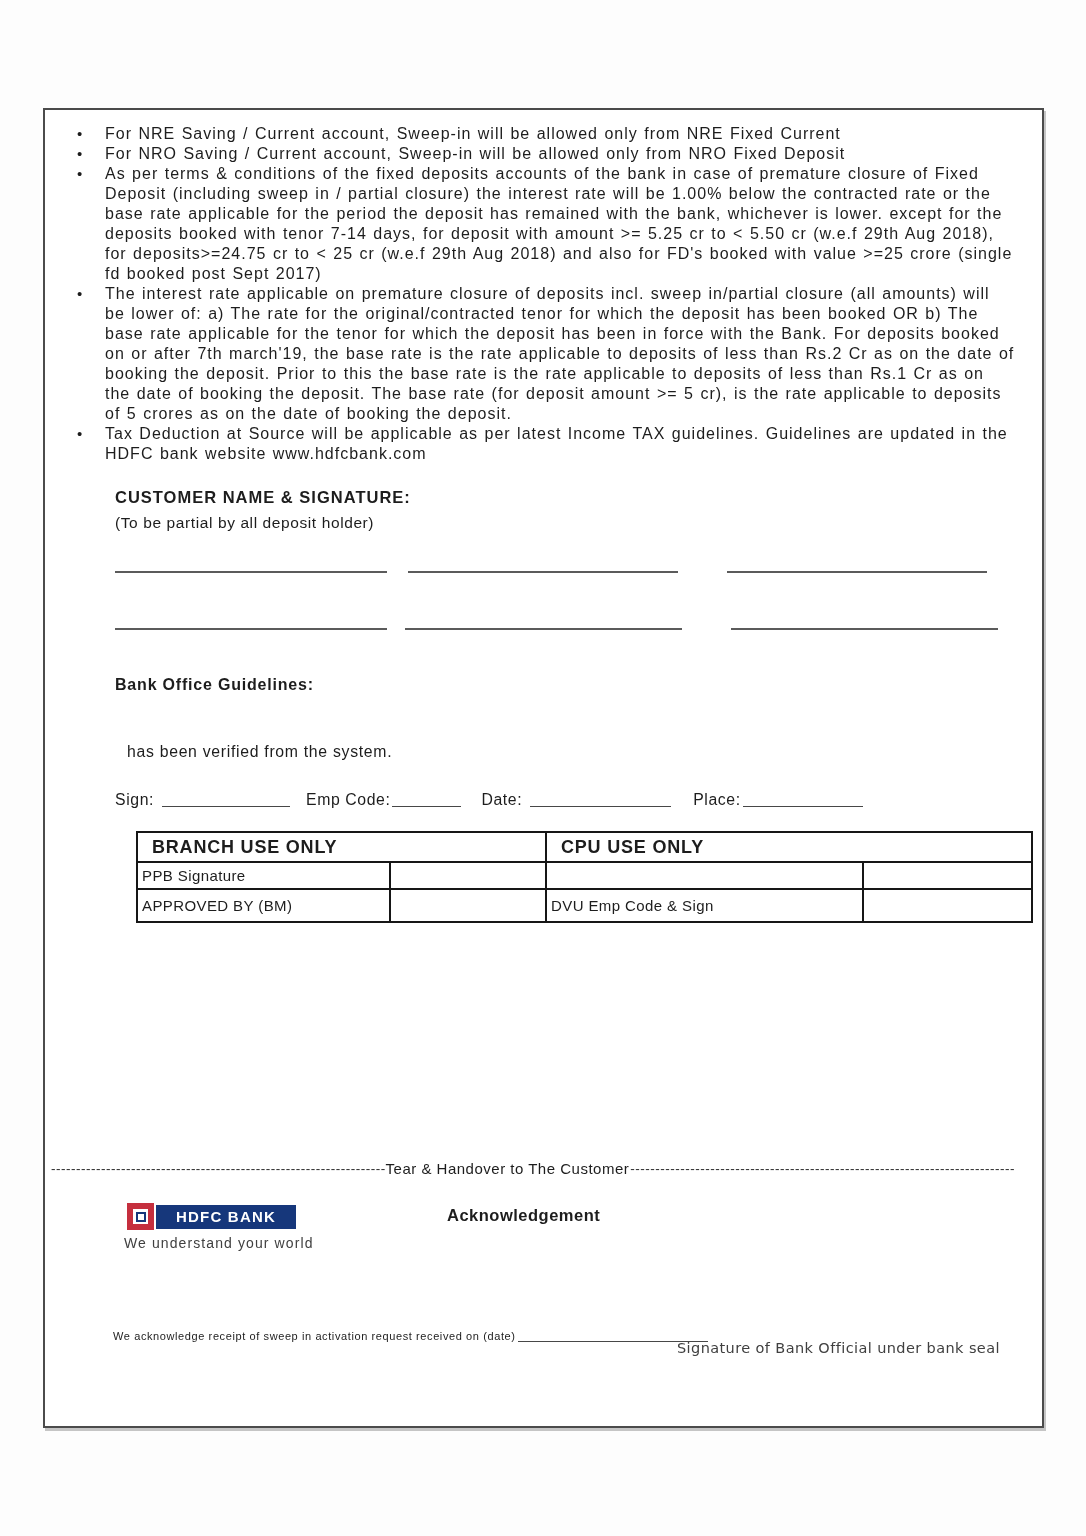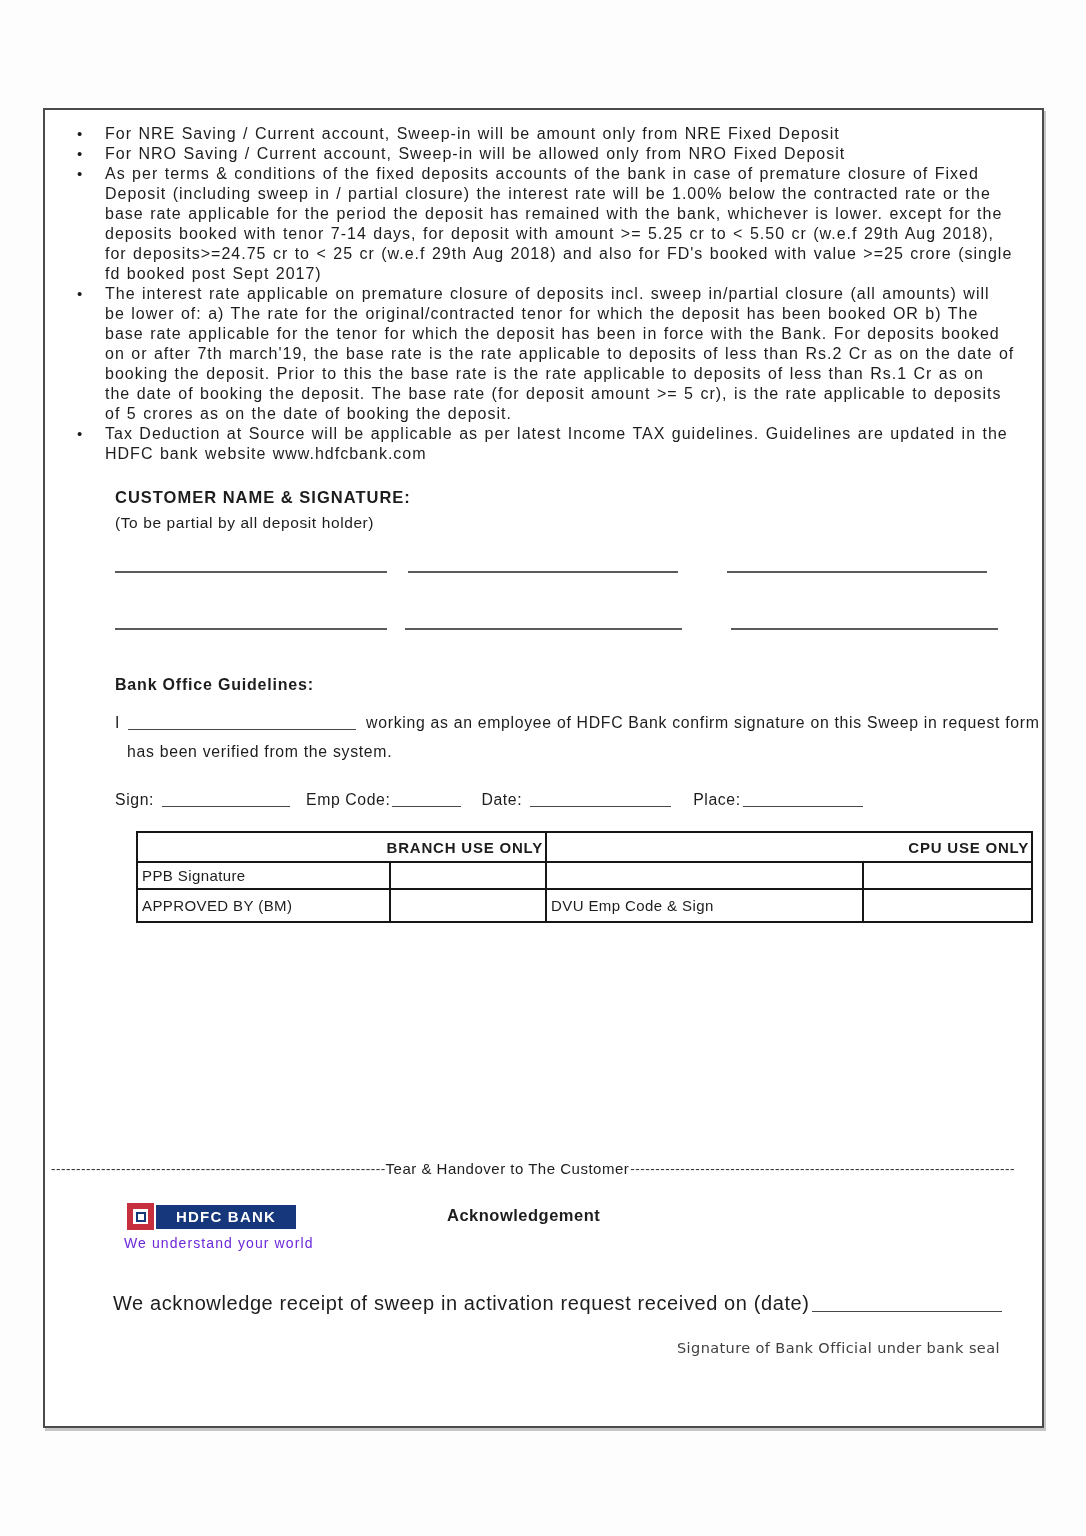--- a/index.html
+++ b/index.html
@@ -23,53 +23,53 @@
   .blank{display:inline-block;border-bottom:1.6px solid #474747;height:13px;vertical-align:-2px;}
   .decl-blank{width:228px;margin-left:8px;margin-right:10px;}
   .signrow{position:absolute;left:70px;top:681px;font-size:15.8px;letter-spacing:.6px;white-space:nowrap;}
   .b-sign{width:128px;margin-left:8px;margin-right:16px;}
   .b-emp{width:69px;margin-left:2px;margin-right:20px;}
   .b-date{width:141px;margin-left:8px;margin-right:22px;}
   .b-place{width:120px;margin-left:2px;}
   
   .use-table{position:absolute;left:91px;top:721px;border-collapse:collapse;table-layout:fixed;width:895px;}
   .use-table th,.use-table td{border:2px solid #161616;overflow:hidden;}
-  .use-table th{height:26px;font-weight:bold;font-size:15px;letter-spacing:.8px;text-align:right;padding:1px 2px;}
+  .use-table th{height:26px;font-weight:bold;font-size:18px;letter-spacing:.8px;text-align:left;padding:1px 14px;}
   .use-table td{height:23px;font-size:15px;letter-spacing:.4px;text-align:left;padding:1px 4px;vertical-align:middle;}
   .use-table tr.tall td{height:29px;}
   
   .tear{position:absolute;left:6px;top:1050px;width:963px;display:flex;align-items:center;font-size:15px;}
   .tear .dashes{flex:1;overflow:hidden;white-space:nowrap;font-size:13.5px;letter-spacing:.5px;color:#2a2a2a;}
   .tear .dashes.left{flex:0.93;}
   .tear .dashes.right{flex:1.07;}
   .tear .tear-label{white-space:nowrap;letter-spacing:.5px;padding:0 1px;}
   
   .logo-row{position:absolute;left:82px;top:1093px;display:flex;align-items:center;}
   .logo-mark{width:27px;height:27px;background:#c52f3e;display:flex;align-items:center;justify-content:center;}
   .logo-mark-inner{width:15px;height:15px;background:#fff;display:flex;align-items:center;justify-content:center;}
   .logo-mark-core{width:10px;height:10px;box-sizing:border-box;border:2.5px solid #16377b;background:#fff;}
   .logo-band{height:24px;width:140px;margin-left:2px;background:#16377b;color:#fff;display:flex;
              align-items:center;justify-content:center;font-weight:bold;font-size:15px;letter-spacing:1.2px;}
   .logo-tagline{position:absolute;left:79px;top:1125px;font-size:14px;color:#646464;letter-spacing:1.1px;}
   .ack-heading{position:absolute;left:402px;top:1096px;font-weight:bold;font-size:16.5px;letter-spacing:.5px;}
-  .receipt{position:absolute;left:68px;top:1182px;font-size:20px;letter-spacing:.6px;white-space:nowrap;}
+  .receipt{position:absolute;left:68px;top:1218px;font-size:11px;letter-spacing:.6px;white-space:nowrap;}
   .b-recdate{width:190px;margin-left:2px;}
   .official{position:absolute;left:632px;top:1230px;font-family:"DejaVu Sans",sans-serif;
             font-size:14.5px;letter-spacing:.4px;color:#404040;}
 </style>
 </head>
 <body>
 
 <div class="canvas">
   <div class="frame">
 
     <ul class="bullets">
       <li>
         <span class="dot">•</span>
-        <span>For NRE Saving / Current account, Sweep-in will be amount only from NRE Fixed Deposit</span>
+        <span>For NRE Saving / Current account, Sweep-in will be allowed only from NRE Fixed Current</span>
       </li>
       <li>
         <span class="dot">•</span>
         <span>For NRO Saving / Current account, Sweep-in will be allowed only from NRO Fixed Deposit</span>
       </li>
       <li>
         <span class="dot">•</span>
         <span>As per terms &amp; conditions of the fixed deposits accounts of the bank in case of premature closure of Fixed Deposit (including sweep in / partial closure) the interest rate will be 1.00% below the contracted rate or the base rate applicable for the period the deposit has remained with the bank, whichever is lower. except for the deposits booked with tenor 7-14 days, for deposit with amount &gt;= 5.25 cr to &lt; 5.50 cr (w.e.f 29th Aug 2018), for deposits&gt;=24.75 cr to &lt; 25 cr (w.e.f 29th Aug 2018) and also for FD's booked with value &gt;=25 crore (single fd booked post Sept 2017)</span>
       </li>
       <li>
@@ -87,23 +87,20 @@
 
     <div class="sigline" style="left:70px;top:461px;width:272px;"></div>
     <div class="sigline" style="left:363px;top:461px;width:270px;"></div>
     <div class="sigline" style="left:682px;top:461px;width:260px;"></div>
     <div class="sigline" style="left:70px;top:518px;width:272px;"></div>
     <div class="sigline" style="left:360px;top:518px;width:277px;"></div>
     <div class="sigline" style="left:686px;top:518px;width:267px;"></div>
 
     <div class="decl-title">Bank Office Guidelines:</div>
 
-    <div class="decl-line1">
-      <span>I</span><span class="blank decl-blank"></span><span>working as an employee of HDFC Bank confirm signature on this Sweep in request form</span>
-    </div>
     <div class="decl-line2">has been verified from the system.</div>
 
     <div class="signrow">
       <span>Sign:</span><span class="blank b-sign"></span><span>Emp Code:</span><span class="blank b-emp"></span><span>Date:</span><span class="blank b-date"></span><span>Place:</span><span class="blank b-place"></span>
     </div>
 
     <table class="use-table">
       <colgroup>
         <col style="width:253px">
           <col style="width:156px">
@@ -139,21 +136,21 @@
     </div>
 
     <div class="logo-row">
       <div class="logo-mark" style="background: rgb(197, 47, 62);">
         <div class="logo-mark-inner">
           <div class="logo-mark-core" style="border-color: rgb(22, 55, 123);"></div>
         </div>
       </div>
       <div class="logo-band" style="background: rgb(22, 55, 123);">HDFC BANK</div>
     </div>
-    <div class="logo-tagline" style="color: #6d28d9;">We understand your world</div>
+    <div class="logo-tagline" style="color: #404040;">We understand your world</div>
 
     <div class="ack-heading">Acknowledgement</div>
 
     <div class="receipt">
       <span>We acknowledge receipt of sweep in activation request received on  (date)</span><span class="blank b-recdate"></span>
     </div>
 
     <div class="official">Signature of Bank Official under bank seal</div>
 
   </div>

